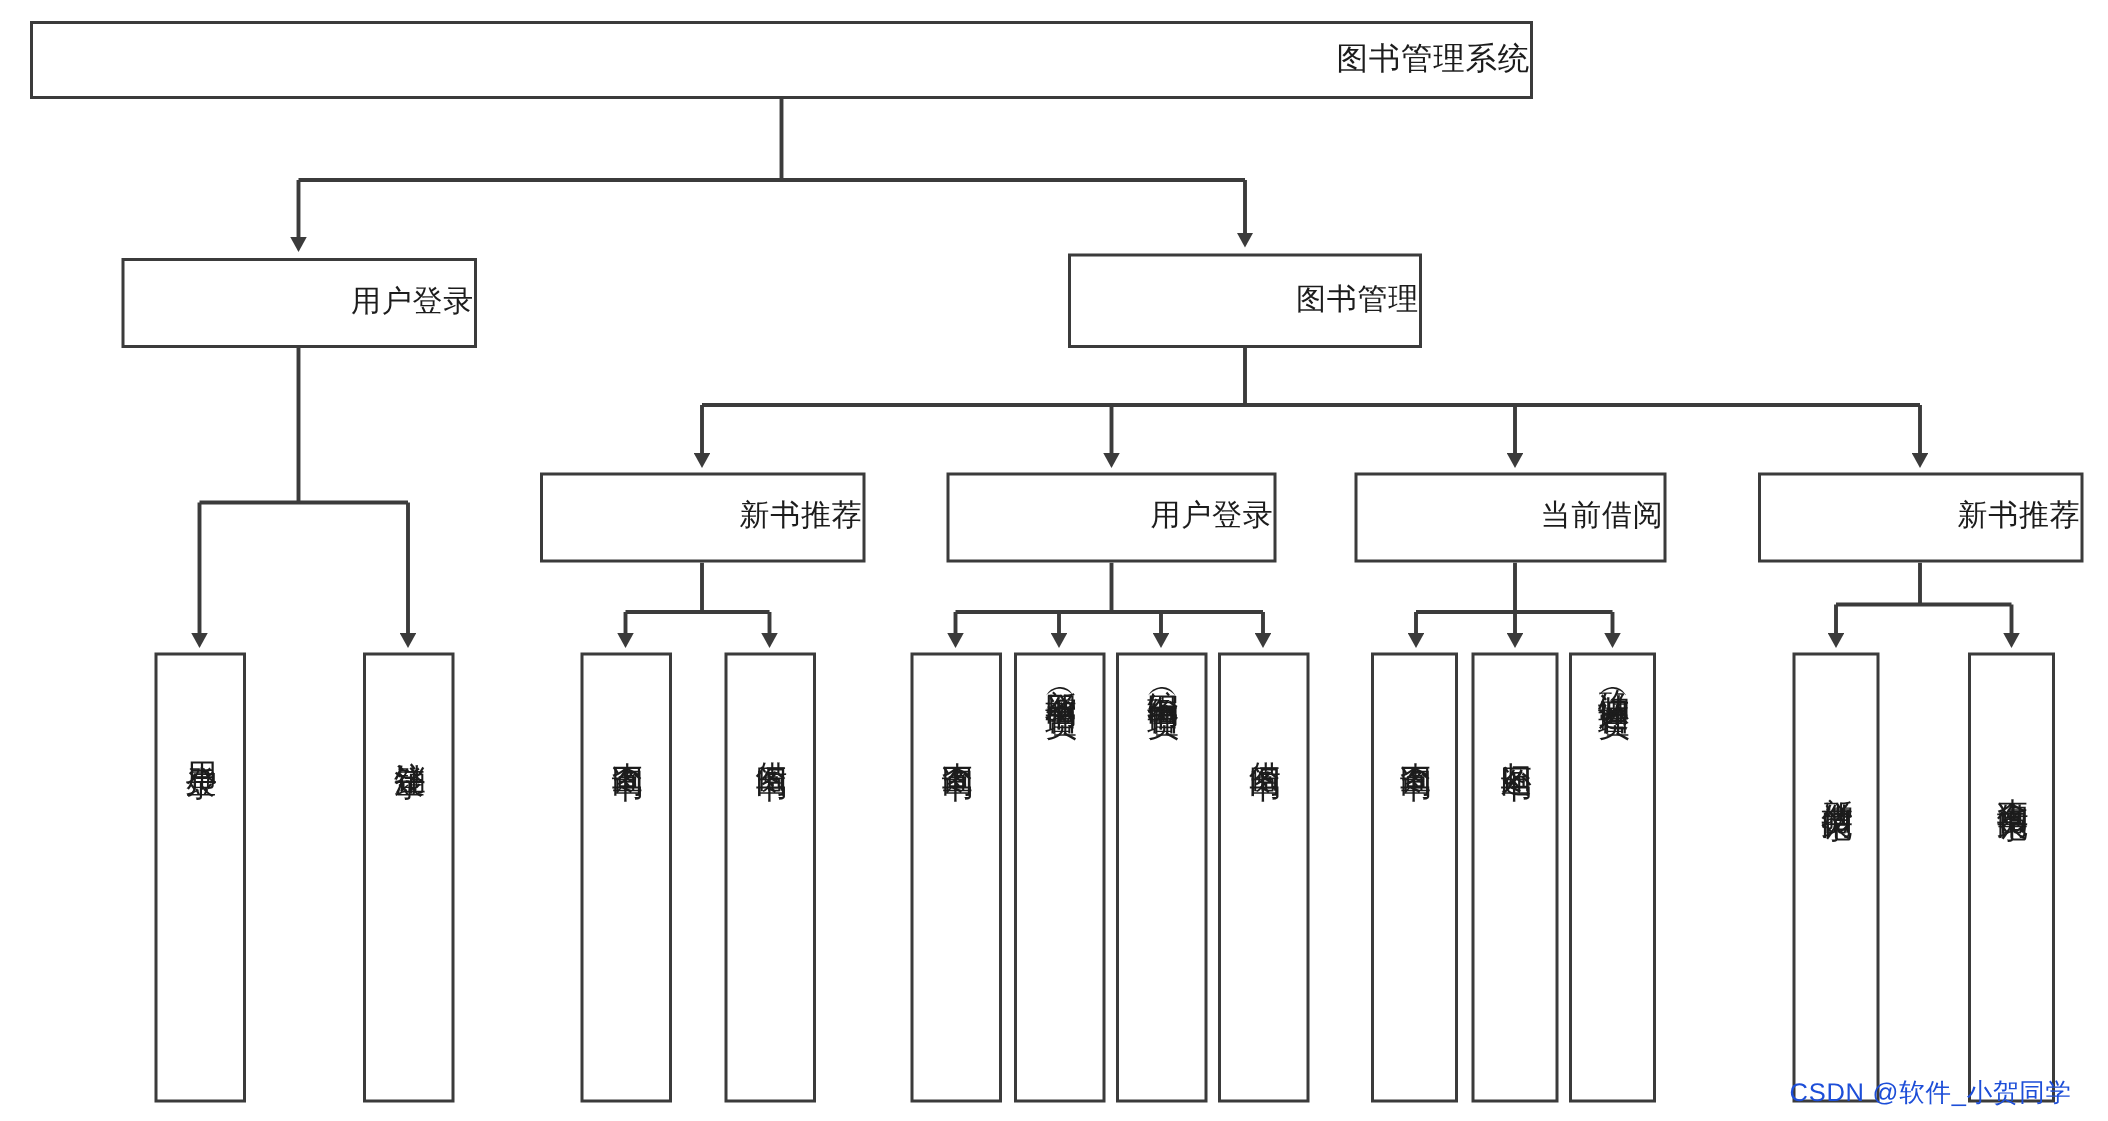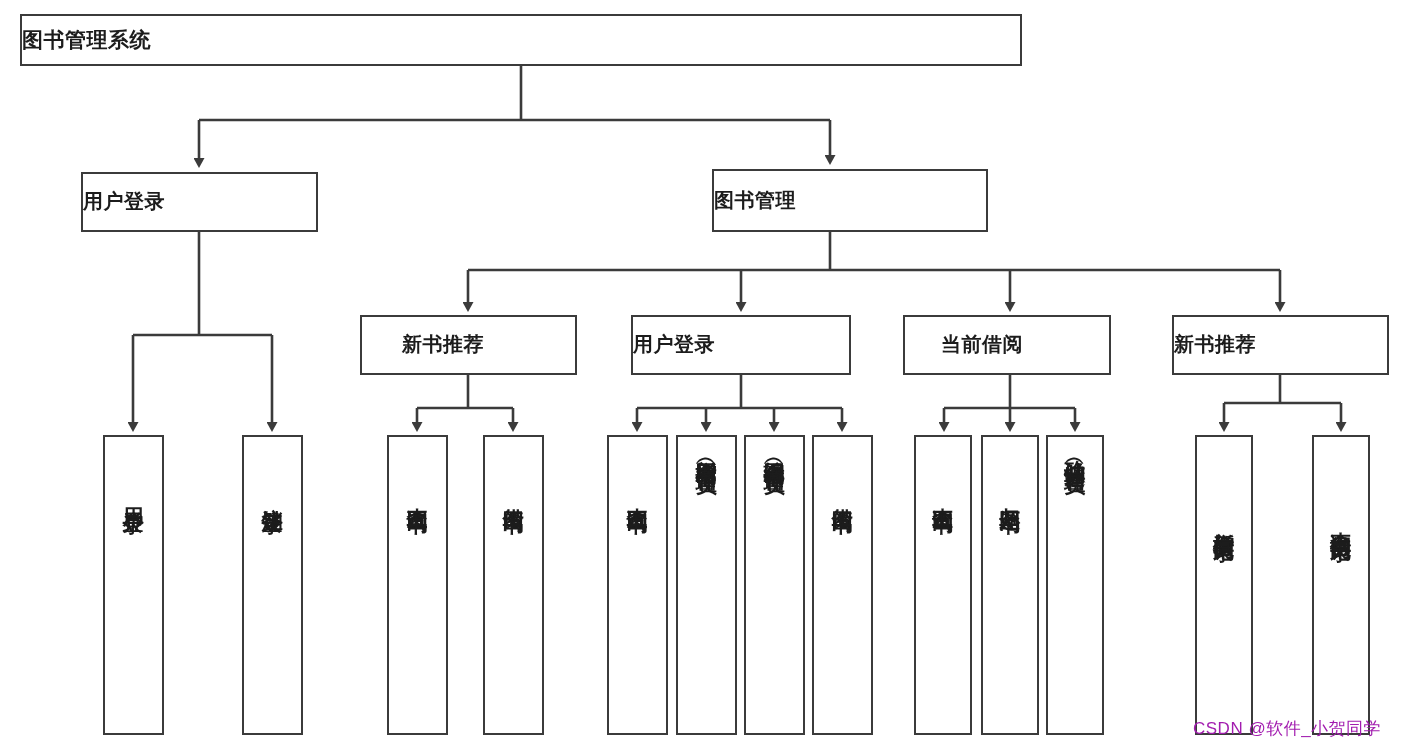--- a/index.html
+++ b/index.html
@@ -26,24 +26,23 @@
     height: 747px;
     pointer-events: none;
   }
   .node {
     position: absolute;
     box-sizing: border-box;
     background: #ffffff;
     border: 2px solid #3b3b3b;
     display: flex;
     align-items: center;
-    justify-content: flex-start;
+    justify-content: flex-end;
     color: #1c1c1c;
     text-align: center;
-    font-weight: bold;
   }
   .node .label {
     display: block;
     line-height: 1.18;
     letter-spacing: 0.5px;
   }
   .node.horizontal .label {
     font-size: 20px;
     white-space: nowrap;
   }
@@ -64,21 +63,21 @@
     margin: 0 auto;
   }
   .node.vertical.mid .label {
     margin-top: 48px;
   }
   .node.vertical.shortmid .label {
     margin-top: 72px;
   }
   .watermark {
     position: absolute;
-    color: #a21caf;
+    color: #1d4ed8;
     font-size: 17px;
     white-space: nowrap;
     letter-spacing: 0.5px;
     pointer-events: none;
   }
 </style>
 </head>
 <body>
 
 <div id="canvas">
@@ -133,21 +132,21 @@
     </g>
   </svg>
 
   <div class="node horizontal root" style="left:20px; top:14px; width:1002px; height:52px;">
     <span class="label">图书管理系统</span>
   </div>
 
   <div class="node horizontal" style="left:81px; top:172px; width:237px; height:60px;">
     <span class="label">用户登录</span>
   </div>
-  <div class="node horizontal" style="left:712px; top:169px; width:276px; height:63px;">
+  <div class="node horizontal" style="left:712px; top:169px; width:236px; height:63px;">
     <span class="label">图书管理</span>
   </div>
 
   <div class="node horizontal" style="left:360px; top:315px; width:217px; height:60px;padding-left:40px;">
     <span class="label">新书推荐</span>
   </div>
   <div class="node horizontal" style="left:631px; top:315px; width:220px; height:60px;">
     <span class="label">用户登录</span>
   </div>
   <div class="node horizontal" style="left:903px; top:315px; width:208px; height:60px;padding-left:36px;">

